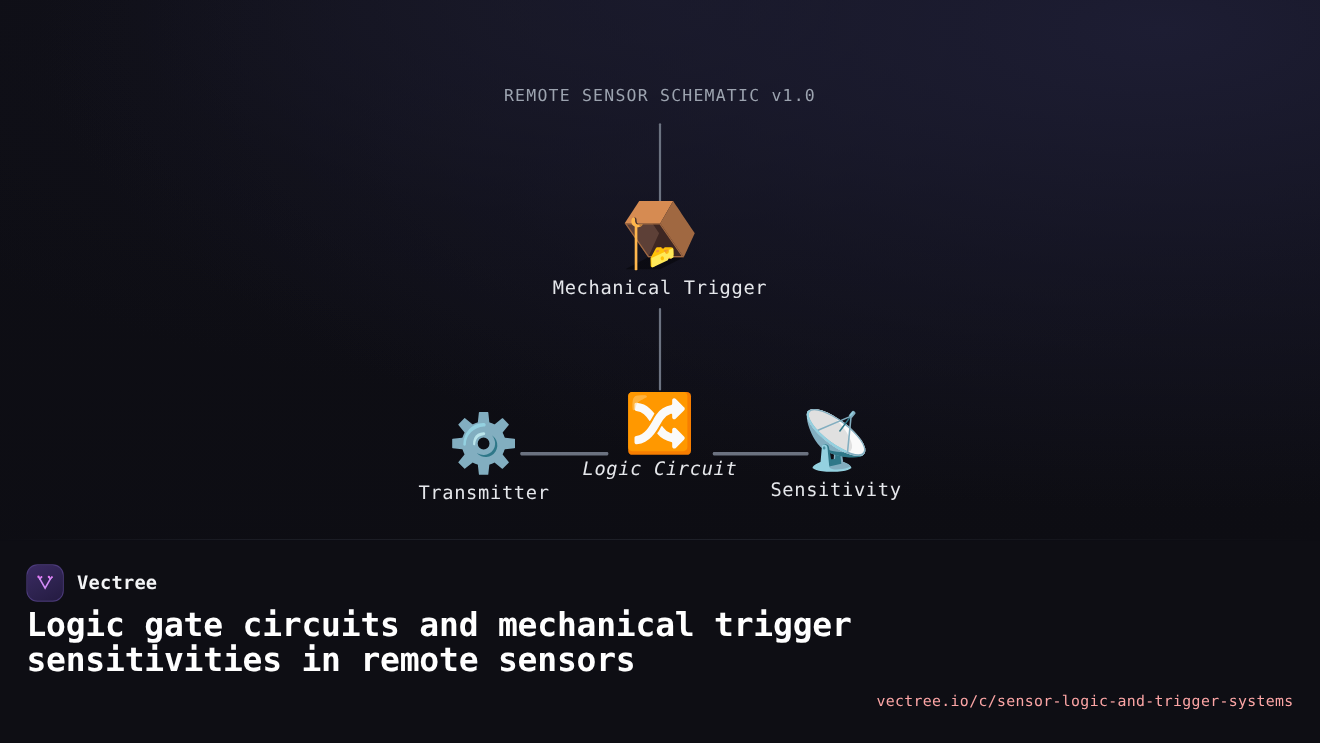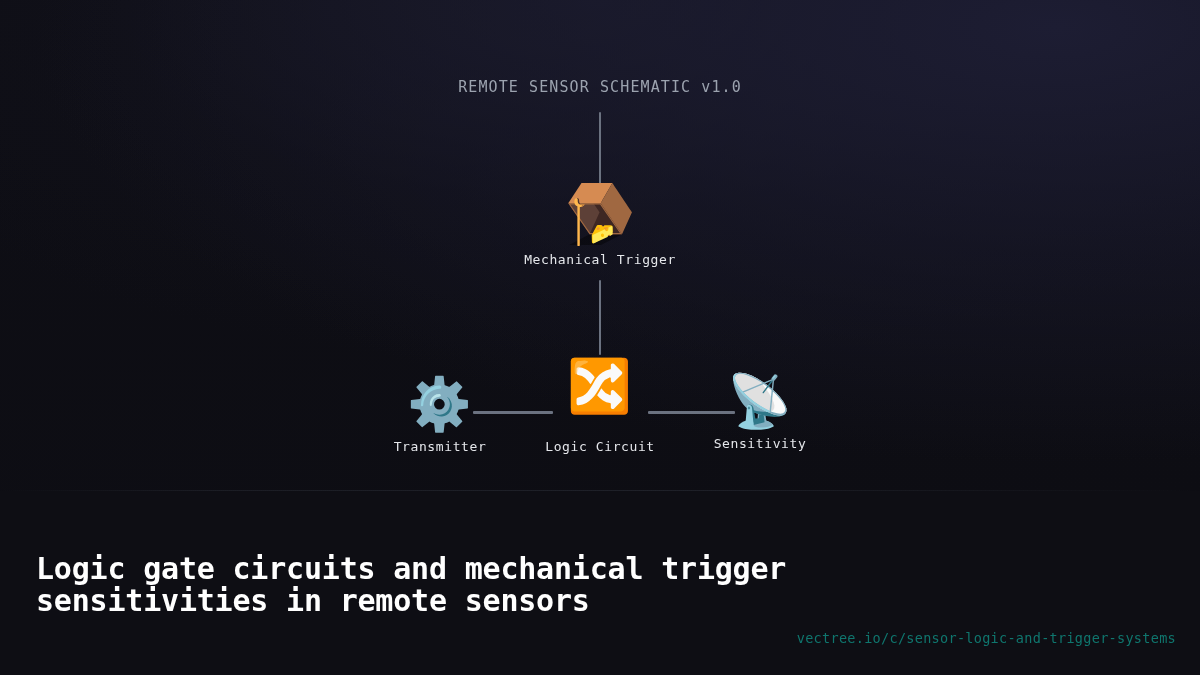--- a/index.html
+++ b/index.html
@@ -60,32 +60,32 @@
     width:200px;
   }
   .node-glyph{
     line-height:1;
     display:block;
     font-family:"DejaVu Sans", sans-serif;
     user-select:none;
   }
   .node-label{
     margin-top:9px;
-    font-size:13px;
+    font-size:17px;
     letter-spacing:0.6px;
     color:#e5e7eb;
     white-space:pre;
   }
 
   #node-trigger    { left:500px; top:185px; }
   #node-trigger .node-glyph{ font-size:58px; }
 
   #node-logic      { left:500px; top:360px; }
   #node-logic .node-glyph{ font-size:52px; }
-  #node-logic .node-label{ margin-top:27px; }
+  #node-logic .node-label{ margin-top:5px;font-style:italic; }
 
   #node-sensitivity{ left:340px; top:378px; }
   #node-sensitivity .node-glyph{ font-size:52px; }
 
   #node-transmitter{ left:660px; top:375px; }
   #node-transmitter .node-glyph{ font-size:52px; }
 
   
   .divider{
     position:absolute; left:0; top:490px; width:1200px; height:1px;
@@ -115,28 +115,27 @@
   }
 
   .headline{
     position:absolute; left:24px; top:62px;
     width:800px;
     font-size:30px; font-weight:bold;
     line-height:1.08;
     letter-spacing:-0.2px;
     color:#ffffff;
     white-space:pre-wrap;
-    margin-left:12px;
   }
 
   .url{
     position:absolute; right:24px; top:139px;
     font-size:13.5px;
     letter-spacing:0.3px;
-    color:#0f766e;
+    color:#fca5a5;
     white-space:pre;
   }
 </style>
 </head>
 <body>
 
 <div class="bg-base"></div>
 <div class="bg-tint"></div>
 
 <div class="canvas">
@@ -167,18 +166,38 @@
     <span class="node-glyph">📡</span>
     <span class="node-label">Sensitivity</span>
   </div>
 
 </div>
 
 <div class="divider"></div>
 
 <div class="footer">
 
+  <div class="brand">
+    <span class="brand-mark">
+      <svg width="20" height="20" viewBox="0 0 20 20" aria-hidden="true">
+        <g stroke="#d08bf5" stroke-width="1.5" stroke-linecap="round" fill="none">
+          <path d="M5.2 6.2 L10 14.6 L14.8 6.2"></path>
+          <path d="M5.2 6.2 L4.0 4.6"></path>
+          <path d="M5.2 6.2 L6.6 4.8"></path>
+          <path d="M14.8 6.2 L13.5 4.7"></path>
+          <path d="M14.8 6.2 L16.1 4.8"></path>
+        </g>
+        <g fill="#e879f9">
+          <circle cx="4.0" cy="4.3" r="1.05"></circle>
+          <circle cx="6.7" cy="4.5" r="0.85"></circle>
+          <circle cx="13.4" cy="4.4" r="1.05"></circle>
+          <circle cx="16.2" cy="4.6" r="0.85"></circle>
+        </g>
+      </svg>
+    </span>
+    <span class="brand-name">Vectree</span>
+  </div>
 
   <div class="headline">Logic gate circuits and mechanical trigger sensitivities in remote sensors</div>
 
   <div class="url">vectree.io/c/sensor-logic-and-trigger-systems</div>
 
 </div>
 
 </body></html>

